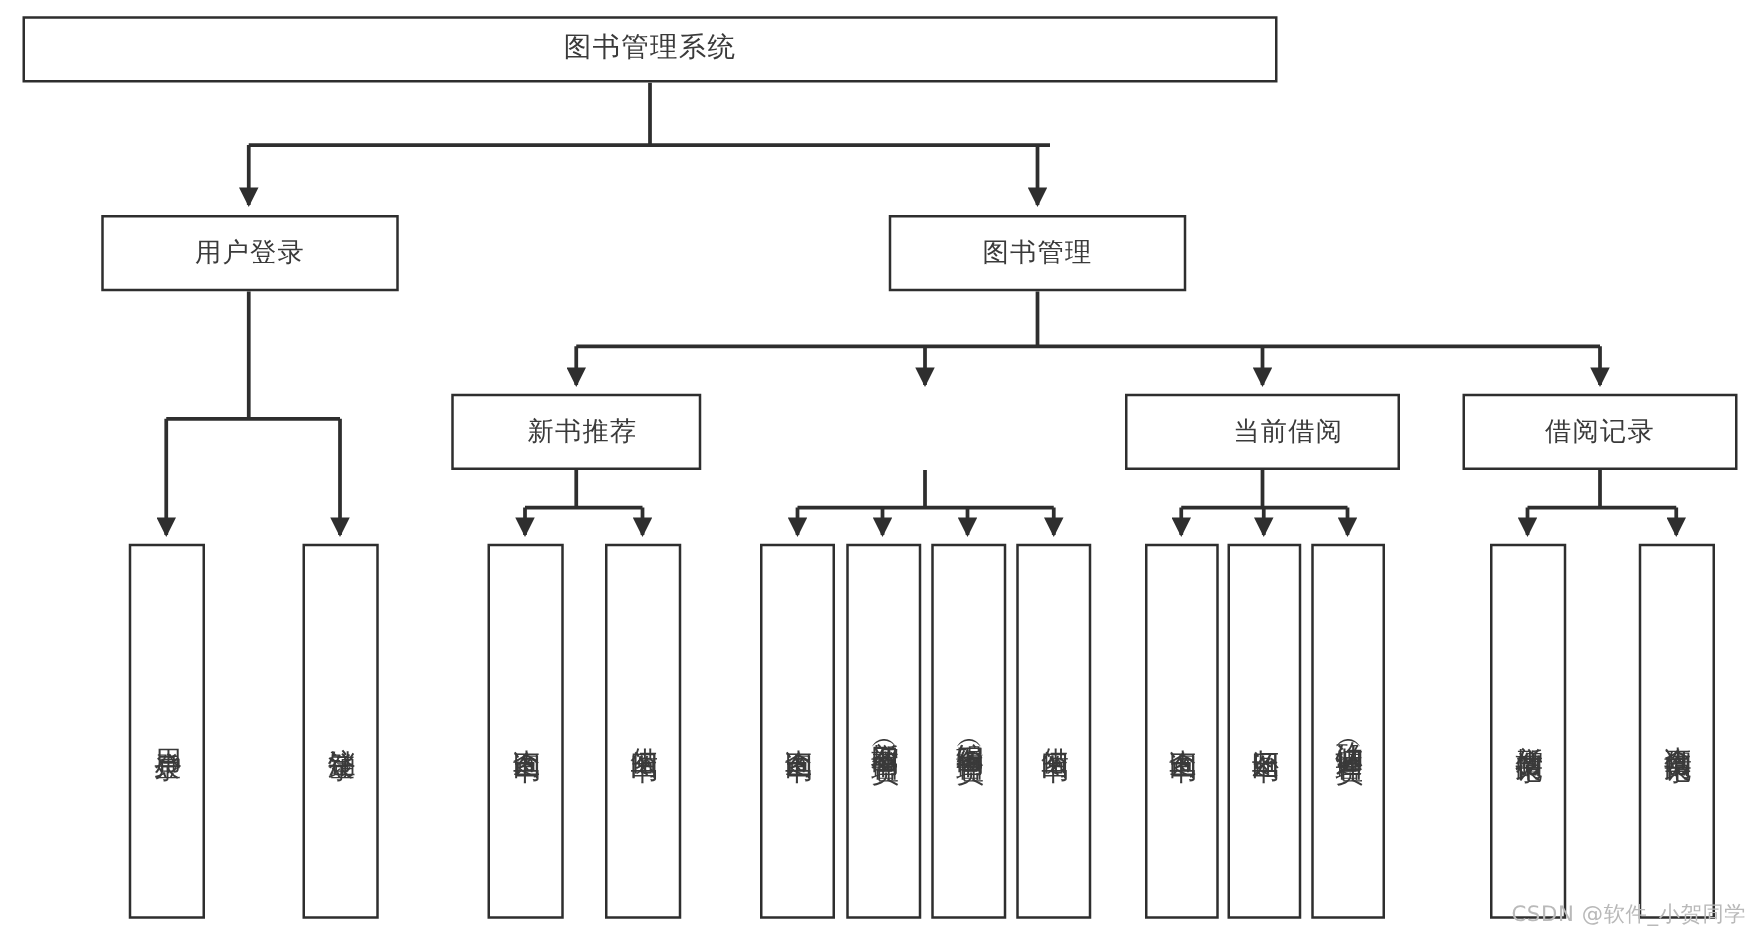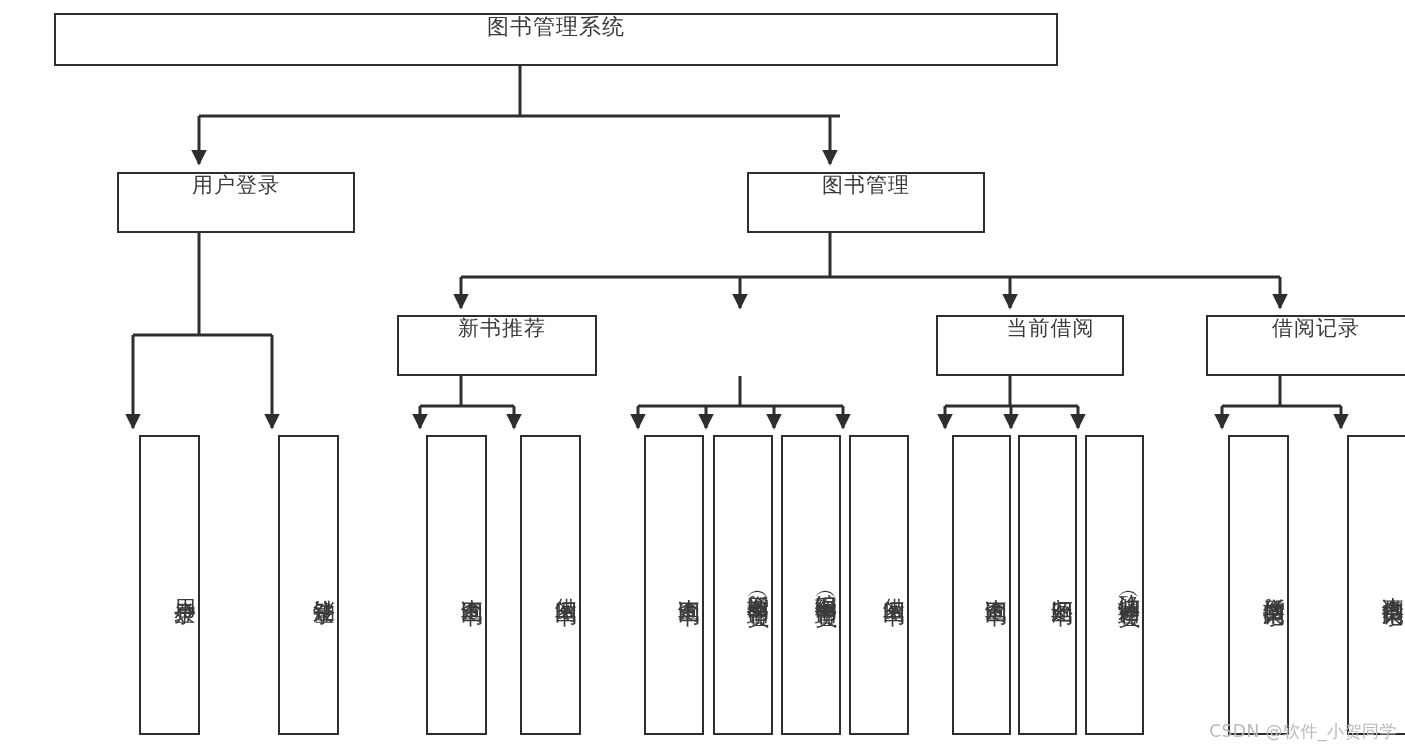--- a/index.html
+++ b/index.html
@@ -25,23 +25,23 @@
     width: 1405px;
     height: 747px;
     pointer-events: none;
   }
   .node {
     position: absolute;
     box-sizing: border-box;
     border: 2.5px solid #2e2e2e;
     background: #ffffff;
     display: flex;
+    align-items: center;
     justify-content: center;
     color: #3a3a3a;
-    margin-left: 36px;
   }
   .node.horiz {
     font-size: 21px;
     line-height: 1.1;
     letter-spacing: 1px;
     white-space: nowrap;
   }
   .node.vert {
     writing-mode: vertical-rl;
     text-orientation: upright;
@@ -127,21 +127,21 @@
   <div class="node horiz" style="left:81px; top:172px; width:238px; height:61px;">
     <span>用户登录</span>
   </div>
   <div class="node horiz" style="left:711px; top:172px; width:238px; height:61px;">
     <span>图书管理</span>
   </div>
 
   <div class="node horiz" style="left:361px; top:315px; width:200px; height:61px;padding-left:10px;">
     <span>新书推荐</span>
   </div>
-  <div class="node horiz" style="left:900px; top:315px; width:188px; height:61px;padding-left:41px;">
+  <div class="node horiz" style="left:900px; top:315px; width:220px; height:61px;padding-left:41px;">
     <span>当前借阅</span>
   </div>
   <div class="node horiz" style="left:1170px; top:315px; width:220px; height:61px;">
     <span>借阅记录</span>
   </div>
 
   <div class="node vert" style="left:103px; top:435px; width:61px; height:300px;">
     <span>用户登录</span>
   </div>
   <div class="node vert" style="left:242px; top:435px; width:61px; height:300px;">

